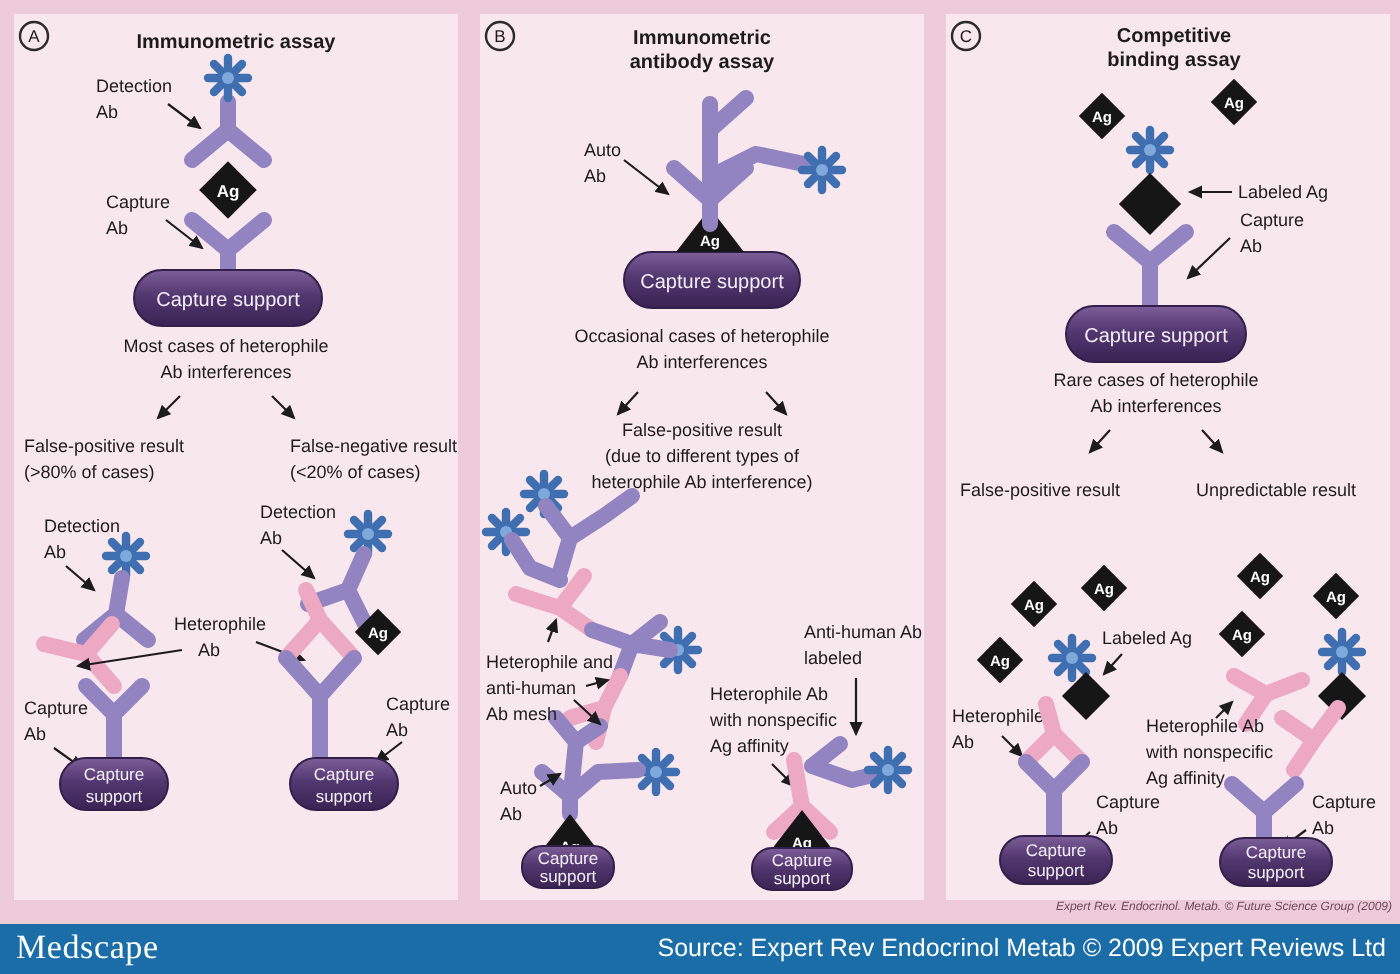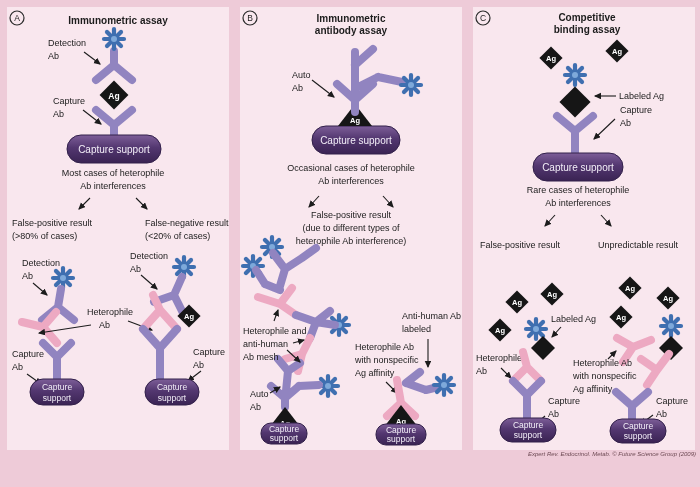--- a/index.html
+++ b/index.html
@@ -300,14 +300,18 @@
       <g>
         <rect class="sup" x="137" y="412" width="56" height="24" rx="12" fill="url(#gsC)"></rect>
         <text class="supt2" x="165" y="422">Capture</text>
         <text class="supt2" x="165" y="432">support</text>
       </g>
     </svg>
   </section>
 
   <div class="credit">Expert Rev. Endocrinol. Metab. © Future Science Group (2009)</div>
 
+  <div class="footer">
+    <span class="medscape">Medscape</span>
+    <span class="source">Source: Expert Rev Endocrinol Metab © 2009 Expert Reviews Ltd</span>
+  </div>
 
 </div>
 
 </body></html>

